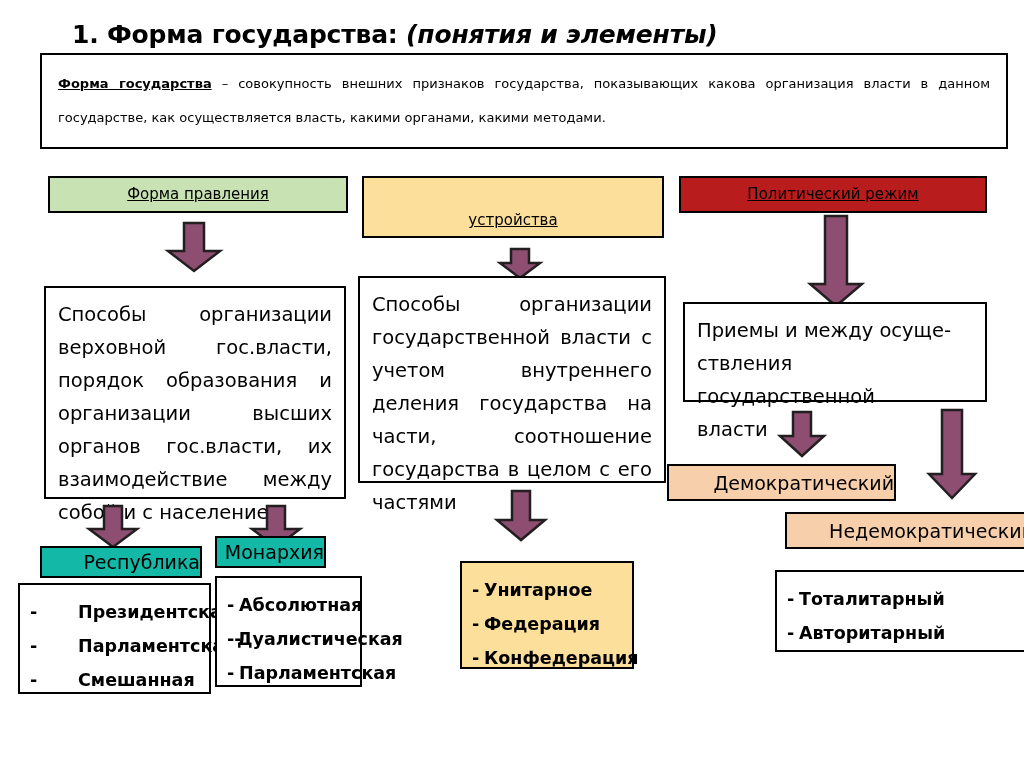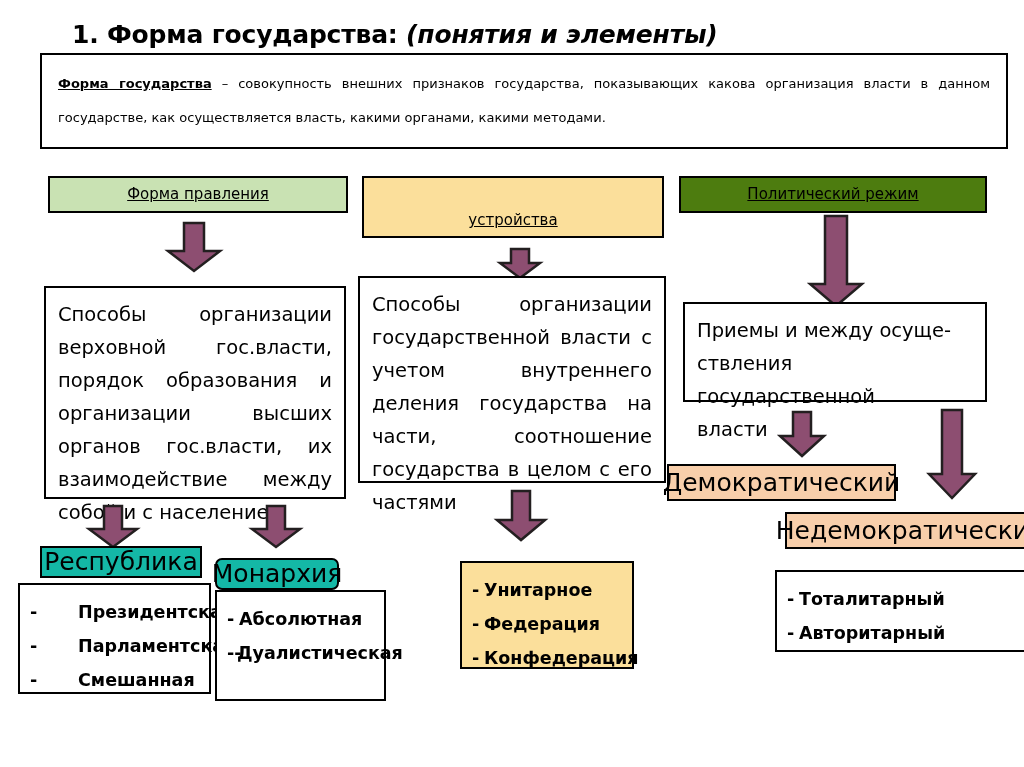--- a/index.html
+++ b/index.html
@@ -52,36 +52,36 @@
     text-align: center;
     font-weight: normal;
     font-size: 15px;
     line-height: 27px;
   }
   .hdr span {
     text-decoration: underline;
   }
   .hdr.green { background: #c9e2b3; }
   .hdr.yellow { background: #fbdf9b; }
-  .hdr.peach { background: #4d7c0f; }
+  .hdr.peach { background: #b91c1c; }
   .desc {
     padding: 10px 12px 8px 12px;
     font-size: 19.5px;
     line-height: 33px;
     text-align: justify;
     text-justify: inter-word;
   }
   .desc.left-align {
     text-align: left;
   }
   .subhdr {
     display: flex;
     align-items: center;
-    justify-content: center;
-    font-size: 25px;
+    justify-content: flex-end;
+    font-size: 19px;
     line-height: 24px;
     text-align: center;
   }
   .subhdr.green2 { background: #14b8a6; }
   .subhdr.peach2 { background: #f8cfab; }
   .listbox {
     padding: 10px 10px 8px 10px;
     font-size: 17.5px;
     font-weight: bold;
     line-height: 34px;
@@ -201,33 +201,34 @@
   <div class="arrow" style="left:925px; top:408px; width:54px; height:92px;">
     <svg viewBox="0 0 54 92" preserveAspectRatio="none" aria-hidden="true">
       <polygon points="17,2 37,2 37,66 50,66 27,90 4,66 17,66" fill="#8d4e71" stroke="#231f20" stroke-width="2.5"></polygon>
     </svg>
   </div>
 
   <div class="box subhdr green2" style="left:40px; top:546px; width:162px; height:32px;">
     <span>Республика</span>
   </div>
 
-  <div class="box subhdr green2" style="left:215px; top:558px; width:124px; height:32px;border-radius:7px;">
+  <div class="box subhdr green2" style="left:215px; top:536px; width:111px; height:32px;">
     <span>Монархия</span>
   </div>
 
   <div class="box listbox" style="left:18px; top:583px; width:193px; height:111px;">
     <span class="li tabbed"><span class="dash">-</span><span>Президентская</span></span>
     <span class="li tabbed"><span class="dash">-</span><span>Парламентская</span></span>
     <span class="li tabbed"><span class="dash">-</span><span>Смешанная</span></span>
   </div>
 
-  <div class="box listbox" style="left:215px; top:590px; width:171px; height:111px;">
+  <div class="box listbox" style="left:215px; top:576px; width:147px; height:111px;">
     <span class="li tight"><span class="dash">-</span><span>Абсолютная</span></span>
     <span class="li nospace"><span class="dash">--</span><span>Дуалистическая</span></span>
+    <span class="li tight"><span class="dash">-</span><span>Парламентская</span></span>
   </div>
 
   <div class="box listbox yellowfill" style="left:460px; top:561px; width:174px; height:108px;">
     <span class="li tight"><span class="dash">-</span><span>Унитарное</span></span>
     <span class="li tight"><span class="dash">-</span><span>Федерация</span></span>
     <span class="li tight"><span class="dash">-</span><span>Конфедерация</span></span>
   </div>
 
   <div class="box subhdr peach2" style="left:667px; top:464px; width:229px; height:37px;">
     <span>Демократический</span>

